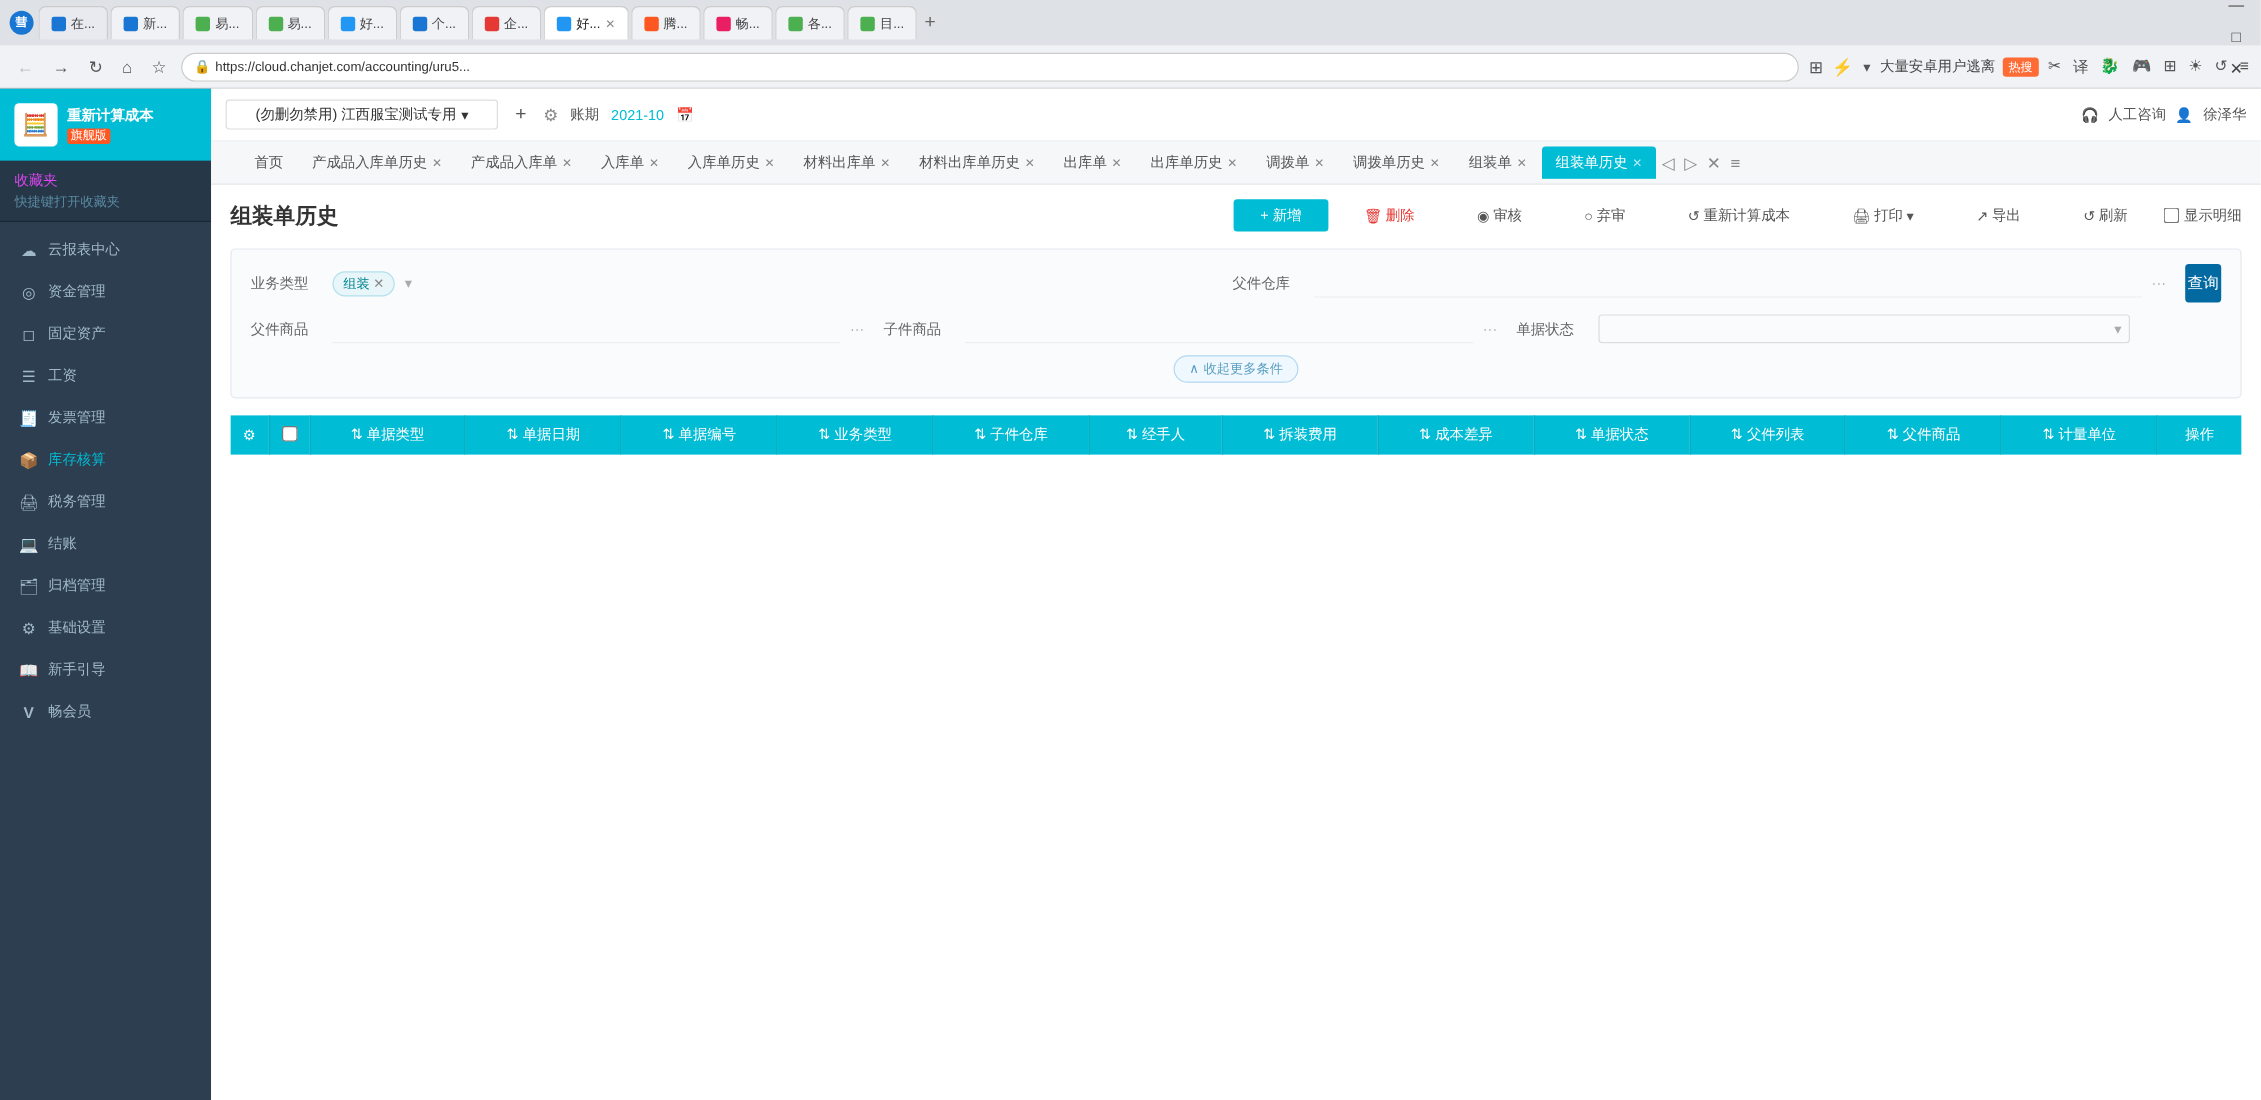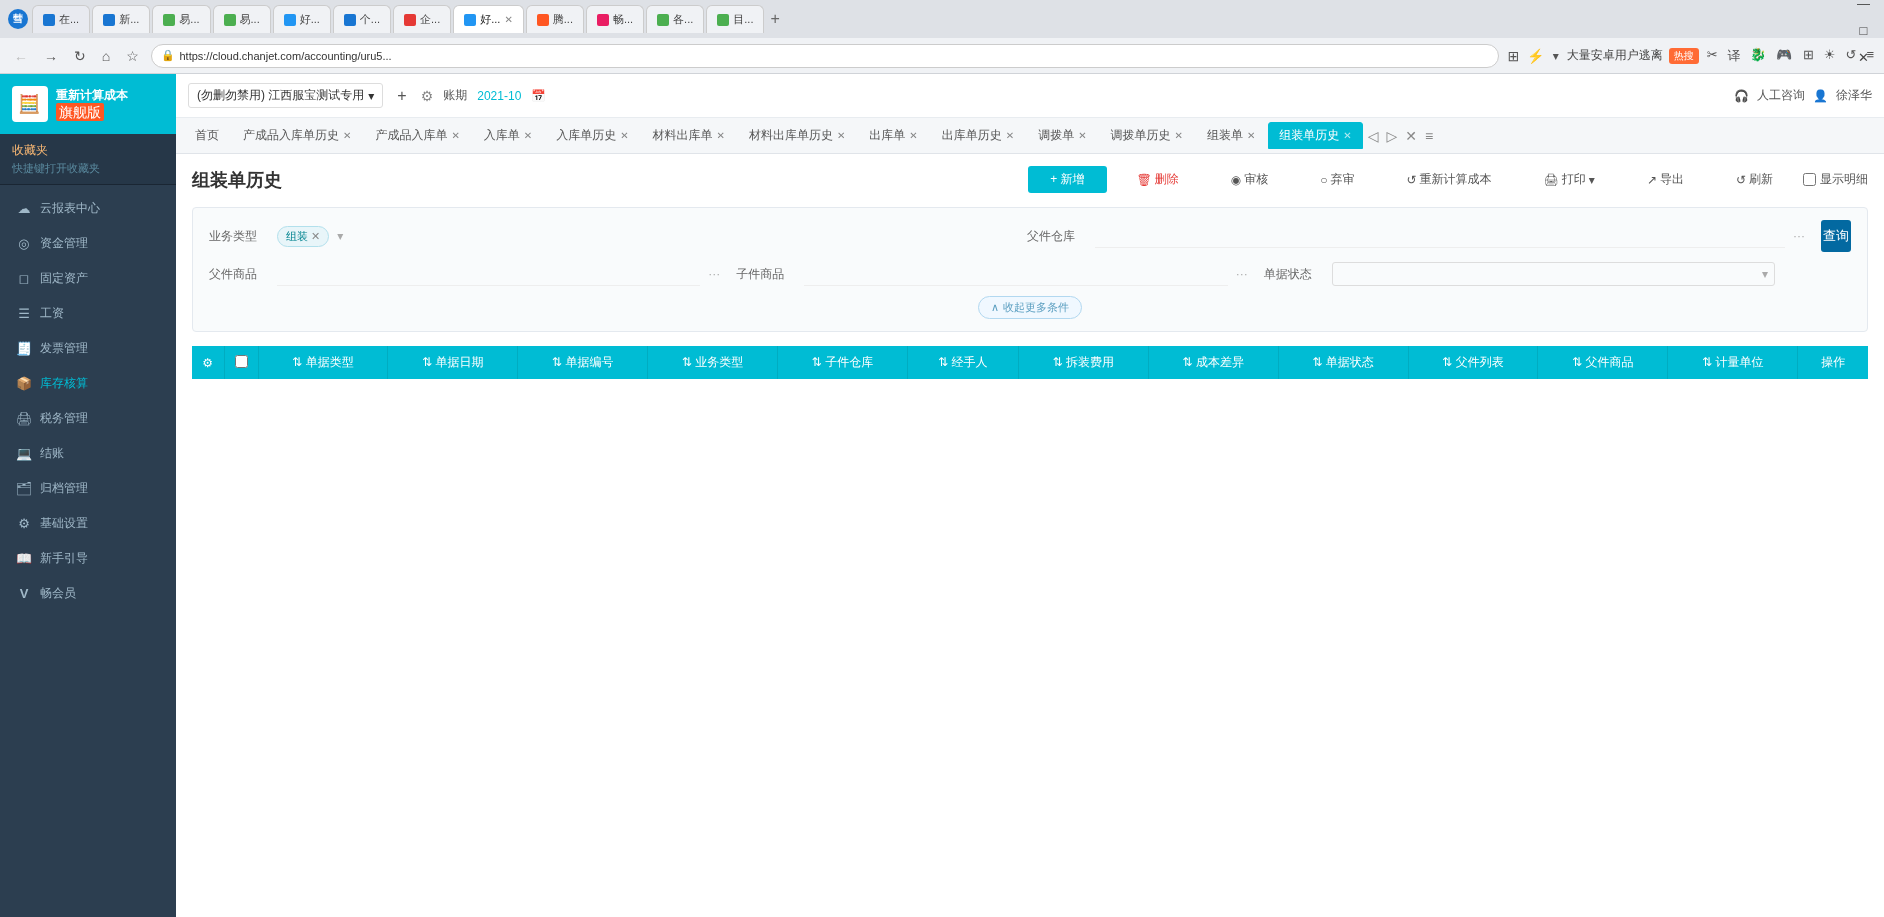--- a/index.html
+++ b/index.html
@@ -24,39 +24,39 @@
     .search-area { display: flex; align-items: center; gap: 6px; font-size: 12px; color: #444; }
     .hot-btn { background: #ff6b35; color: #fff; border-radius: 3px; padding: 1px 5px; font-size: 10px; }
     .toolbar-icons { display: flex; gap: 10px; color: #555; font-size: 13px; }
 
     
     .app-container { display: flex; height: calc(100vh - 74px); }
 
     
     .sidebar { width: 176px; background: #2c3e50; display: flex; flex-direction: column; flex-shrink: 0; }
     .sidebar-logo { background: #00bcd4; height: 60px; display: flex; align-items: center; padding: 0 12px; gap: 8px; }
-    .logo-badge { background: #ff5722; color: #fff; font-size: 14px; padding: 1px 3px; border-radius: 2px; }
+    .logo-badge { background: #ff5722; color: #fff; font-size: 10px; padding: 1px 3px; border-radius: 2px; }
     .favorites-section { background: #263748; padding: 8px 12px; border-bottom: 1px solid #1a2633; }
-    .favorites-title { color: #fdba74; font-size: 12px; cursor: pointer; }
+    .favorites-title { color: #d946ef; font-size: 12px; cursor: pointer; }
     .favorites-sub { color: #5a8a9f; font-size: 11px; margin-top: 2px; cursor: pointer; }
     .nav-items { flex: 1; overflow-y: auto; padding: 6px 0; }
     .nav-item { display: flex; align-items: center; gap: 8px; padding: 9px 16px; color: #a0b8c8; cursor: pointer; font-size: 12px; }
     .nav-item.active { color: #00bcd4; }
     .nav-icon { width: 16px; height: 16px; display: flex; align-items: center; justify-content: center; font-size: 13px; }
 
     
     .main-content { flex: 1; display: flex; flex-direction: column; overflow: hidden; background: #fff; }
 
     
     .app-header { background: #fff; height: 44px; display: flex; align-items: center; padding: 0 12px; border-bottom: 1px solid #e8ecf0; gap: 10px; }
-    .company-selector { display: flex; align-items: center; gap: 4px; font-size: 12px; color: #333; border: 1px solid #ddd; border-radius: 3px; padding: 3px 8px; cursor: pointer; }
+    .company-selector { display: flex; align-items: center; gap: 4px; font-size: 12px; color: #333; border: 1px solid #ddd; border-radius: 3px; padding: 3px 24px; cursor: pointer; }
     .header-actions { display: flex; align-items: center; gap: 8px; margin-left: auto; font-size: 12px; color: #666; }
 
     
-    .page-tabs { background: #f5f7f9; display: flex; align-items: center; height: 36px; border-bottom: 1px solid #e0e4e9; padding: 0 8px; gap: 2px; overflow-x: auto; white-space: nowrap; }
+    .page-tabs { background: #f5f7f9; display: flex; align-items: center; height: 36px; border-bottom: 1px solid #e0e4e9; padding: 0 25px; gap: 2px; overflow-x: auto; white-space: nowrap; }
     .page-tab { padding: 4px 10px; font-size: 12px; color: #555; cursor: pointer; border-radius: 3px 3px 0 0; display: inline-flex; align-items: center; gap: 4px; border: 1px solid transparent; }
     .page-tab.active { background: #00bcd4; color: #fff; border-color: #00bcd4; }
     .page-tab-close { font-size: 10px; cursor: pointer; opacity: 0.7; }
     .tab-nav-btn { font-size: 14px; color: #888; cursor: pointer; padding: 0 3px; flex-shrink: 0; }
 
     
     .page-body { flex: 1; overflow-y: auto; padding: 12px 16px; background: #fff; }
     .page-title-row { display: flex; align-items: center; justify-content: space-between; margin-bottom: 14px; }
     .page-title { font-size: 18px; color: #333; font-weight: bold; }
     .toolbar-actions { display: flex; align-items: center; gap: 8px; }

